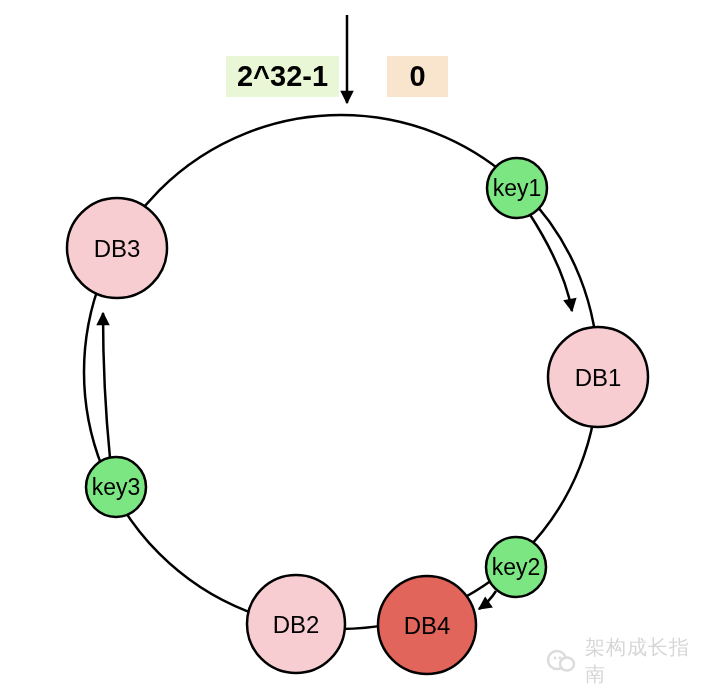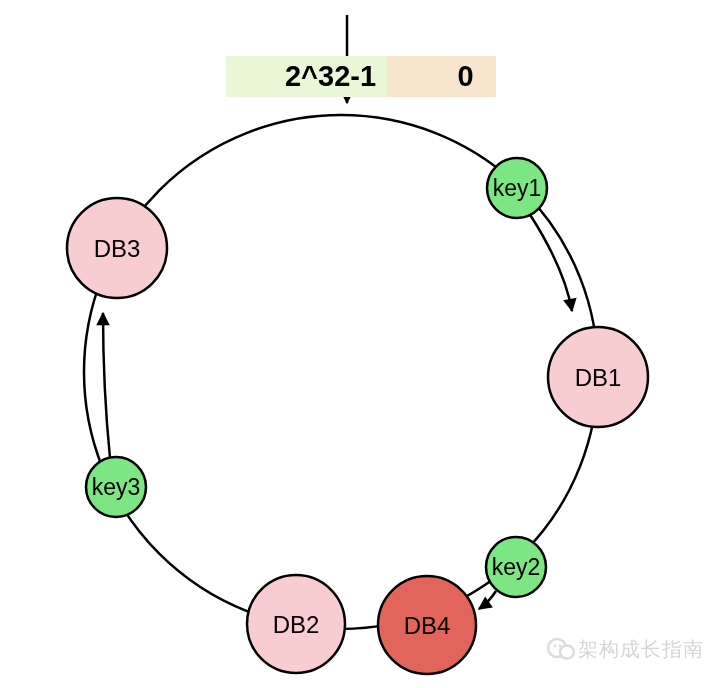--- a/index.html
+++ b/index.html
@@ -28,30 +28,30 @@
   .key-label { font-size: 23px; }
   .hash-label {
     position: absolute;
     top: 56px;
     height: 41px;
     line-height: 41px;
     text-align: center;
     font-size: 29px;
     font-weight: bold;
     color: #000000;
-    padding-left: 48px;
   }
   .hash-label.max { left: 226px; width: 113px; }
   .hash-label.zero { left: 387px; width: 61px; }
   .watermark {
     position: absolute;
     left: 546px;
     top: 634px;
     display: flex;
     align-items: center;
+    gap: 7px;
     font-size: 20px;
     letter-spacing: 1px;
     user-select: none;
   }
   .watermark-icon { flex: 0 0 auto; }
 </style>
 </head>
 <body>
 
 <div class="canvas">

